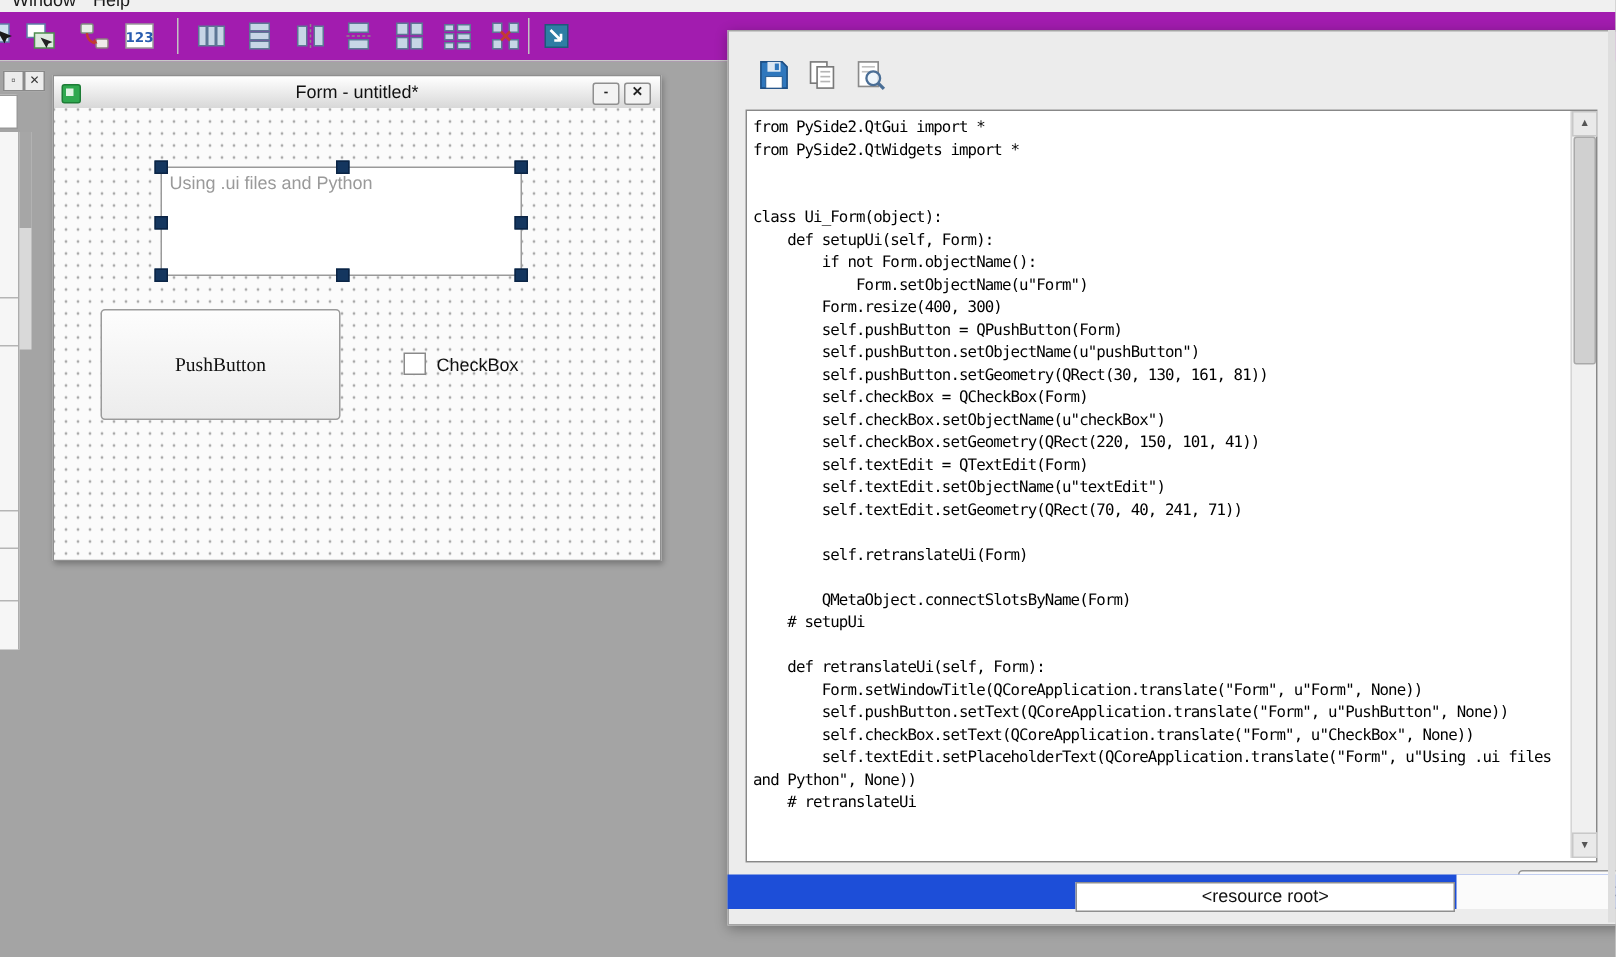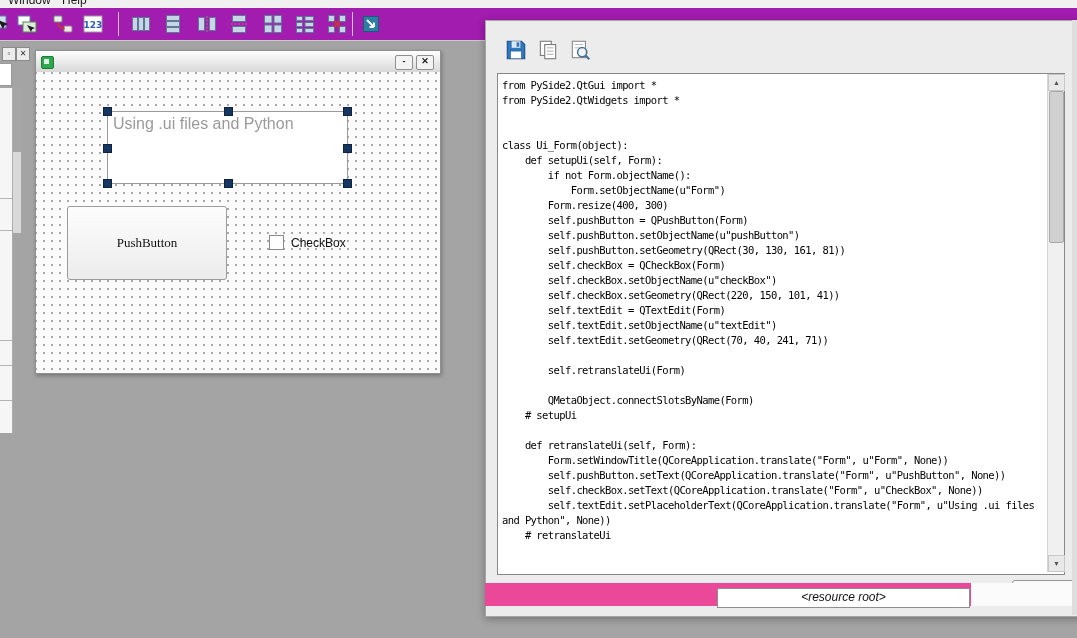--- a/index.html
+++ b/index.html
@@ -51,21 +51,21 @@
            color:#222;cursor:pointer;}
   .win-min{right:27px;}
   .win-close{right:6px;}
   .form-canvas{position:absolute;left:0;top:21px;right:0;bottom:0;background-color:#fbfbfb;
                background-image:radial-gradient(circle,#a9a9a9 0.9px,transparent 1.1px);
                background-size:8px 8px;background-position:4px 5px;}
 
   
   .textedit{position:absolute;left:71px;top:39px;width:239px;height:71px;background:#fff;
             border:1px solid #9a9a9a;}
-  .placeholder{position:absolute;left:5px;top:3px;font-size:16px;color:#9a9a9a;}
+  .placeholder{position:absolute;left:5px;top:3px;font-size:12px;color:#9a9a9a;}
   .handle{position:absolute;width:7px;height:7px;background:#14365f;border:1px solid #0b2445;cursor:pointer;}
   .h-tl{left:-5px;top:-5px}.h-tm{left:calc(50% - 4px);top:-5px}.h-tr{right:-5px;top:-5px}
   .h-ml{left:-5px;top:calc(50% - 4px)}.h-mr{right:-5px;top:calc(50% - 4px)}
   .h-bl{left:-5px;bottom:-5px}.h-bm{left:calc(50% - 4px);bottom:-5px}.h-br{right:-5px;bottom:-5px}
   .pushbutton{position:absolute;left:31px;top:134px;width:158px;height:72px;
               background:linear-gradient(#fdfdfd,#ececec);border:1px solid #9b9b9b;border-radius:3px;
               font-size:13px;color:#111;display:flex;align-items:center;justify-content:center;cursor:pointer;font-family:Liberation Serif, serif;}
   .checkbox{position:absolute;left:221px;top:163px;height:15px;display:flex;align-items:center;gap:7px;cursor:pointer;margin-left:12px;}
   .cb-box{width:13px;height:13px;background:#fff;border:1px solid #8a8a8a;}
   .cb-label{font-size:12px;color:#111;}
@@ -88,21 +88,21 @@
   .sb-up{top:0}.sb-down{bottom:0}
   .vthumb{position:absolute;left:1px;top:17px;width:13px;height:150px;background:#d0d0d0;
           border:1px solid #a9a9a9;border-radius:2px;cursor:pointer;}
   .close-btn{position:absolute;right:9px;bottom:10px;width:79px;height:26px;
              background:linear-gradient(#fbfbfb,#e7e7e7);border:1px solid #979797;border-radius:3px;
              display:flex;align-items:center;justify-content:center;gap:5px;font-size:12px;color:#111;
              font-family:"Liberation Sans",sans-serif;cursor:pointer;}
   .close-btn svg{width:14px;height:14px;display:block;}
 
   
-  .bottom-strip{position:absolute;left:485px;top:583px;width:592px;height:23px;background:#ec4899;font-style:italic;}
+  .bottom-strip{position:absolute;left:485px;top:583px;width:592px;height:23px;background:#1d4ed8;}
   .bottom-white{position:absolute;left:486px;top:0;width:106px;height:23px;background:#fbfbfb;}
   .resource-root{position:absolute;left:232px;top:5px;width:251px;height:18px;background:#fff;
                  border:1px solid #8f8f8f;font-size:12px;text-align:center;line-height:16px;color:#111;cursor:pointer;}
   .right-sliver{position:absolute;left:1072px;top:20px;width:5px;height:595px;background:#dedede;}
 </style>
 </head>
 <body>
 
 <div class="screen">
 
@@ -230,20 +230,21 @@
     <div class="left-line ll4"></div>
     <div class="left-line ll5"></div>
   </div>
   <div class="left-scroll">
     <div class="left-scroll-thumb"></div>
   </div>
 
   <div class="form-window">
     <div class="form-titlebar">
       <span class="form-icon"></span>
+      <span class="form-title">Form - untitled*</span>
       <span class="win-btn win-min">-</span>
       <span class="win-btn win-close">✕</span>
     </div>
     <div class="form-canvas">
       <div class="textedit">
         <span class="placeholder">Using .ui files and Python</span>
         <span class="handle h-tl"></span>
         <span class="handle h-tm"></span>
         <span class="handle h-tr"></span>
         <span class="handle h-ml"></span>

